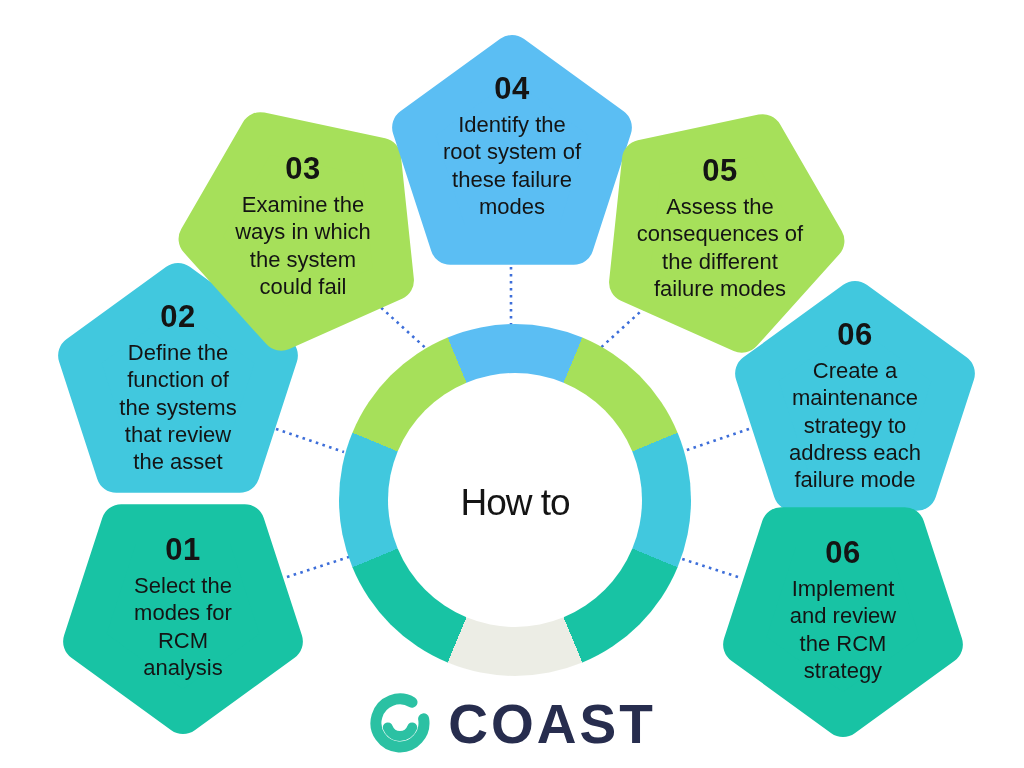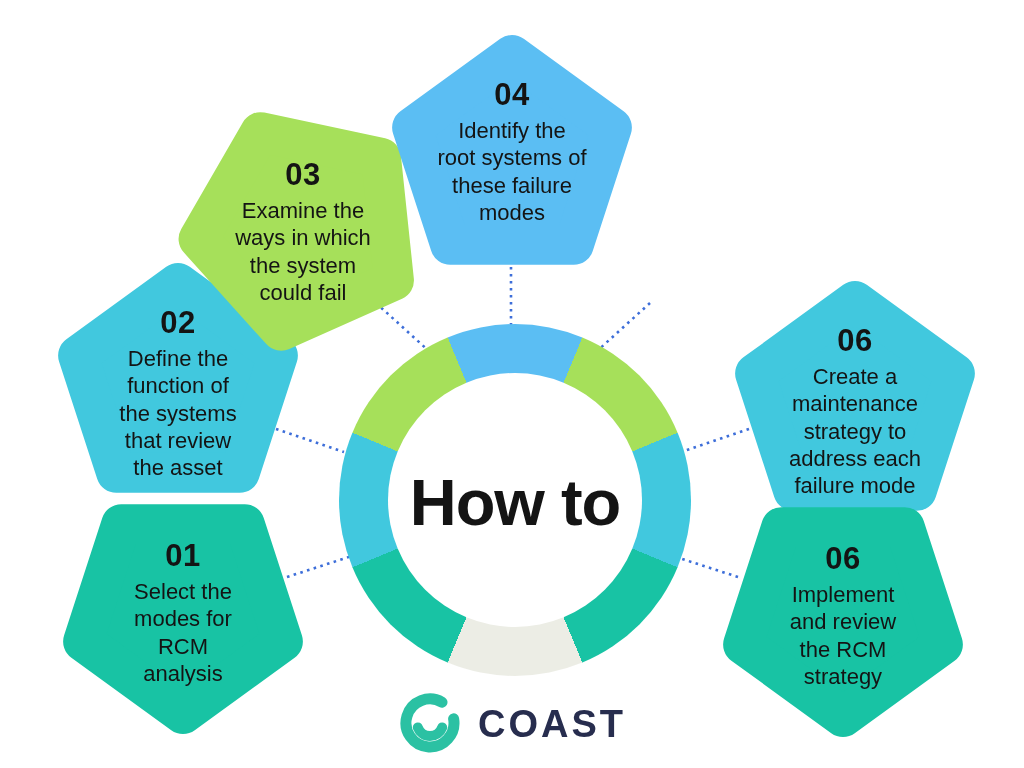--- a/index.html
+++ b/index.html
@@ -24,46 +24,46 @@
       var(--teal,#18C3A4)      0 270deg,
       var(--cyan,#41C8DE)      0 315deg,
       var(--lime,#A6E05A)      0 360deg);
   }
   .inner-circle{
     position:absolute;left:388px;top:373px;width:254px;height:254px;border-radius:50%;
     background:#ffffff;z-index:3;
     display:flex;flex-direction:column;align-items:center;justify-content:center;
     text-align:center;padding-top:4px;box-sizing:border-box;
   }
-  .center-title{font-size:65px;font-weight:700;letter-spacing:-1px;line-height:1.0;}
+  .center-title{font-size:37px;font-weight:400;letter-spacing:-1px;line-height:1.0;}
   .center-subtitle{font-size:27px;font-weight:700;line-height:1.26;white-space:pre-line;margin-top:9px;}
   
   .step{position:absolute;width:250px;height:250px;z-index:4;}
   .step svg.pent{position:absolute;left:0;top:0;display:block;}
   .step .pent polygon{stroke-linejoin:round;}
   .s1{left:58px;  top:484px;}
   .s2{left:53px;  top:263px;}
   .s3{left:178px; top:103px;}
   .s4{left:387px; top:35px;}
   .s5{left:595px; top:105px;}
   .s6{left:730px; top:281px;}
   .s7{left:718px; top:487px;}
-  .step-text{position:absolute;left:15px;width:220px;text-align:center;margin-top:6px;}
+  .step-text{position:absolute;left:15px;width:220px;text-align:center;}
   .apex-up   .step-text{top:36px;}
   .apex-down .step-text{top:48px;}
   .step-number{font-size:31px;font-weight:700;margin-bottom:4px;letter-spacing:0.5px;}
   .step-body{font-size:22px;line-height:1.24;white-space:pre-line;font-weight:400;}
   
   .logo{
     position:absolute;left:0;top:692px;width:1024px;z-index:5;
     display:flex;justify-content:center;align-items:center;gap:16px;
   }
   .logo-mark path{fill:none;stroke:var(--logo-teal,#2BC1A3);stroke-linecap:round;}
   .logo-text{
-    font-size:38px;font-weight:700;color:var(--navy,#272D4E);letter-spacing:3px;line-height:1;
+    font-size:55px;font-weight:700;color:var(--navy,#272D4E);letter-spacing:3px;line-height:1;
   }
 </style>
 </head>
 <body>
 
 <div class="canvas">
 
   <svg class="connectors" width="1024" height="768" viewBox="0 0 1024 768">
     <line x1="287" y1="577" x2="352" y2="556"></line>
     <line x1="276" y1="429" x2="344" y2="452"></line>
@@ -119,26 +119,38 @@
     </div>
   </div>
 
   <div class="step s4 apex-up">
     <svg class="pent" width="250" height="250" viewBox="-125 -125 250 250">
       <polygon points="0,-105 -99.87,-32.45 -61.73,84.87 61.73,84.87 99.87,-32.45" stroke-width="40" fill="#5BBEF3" stroke="#5BBEF3"></polygon>
     </svg>
     <div class="step-text">
       <div class="step-number">04</div>
       <div class="step-body">Identify the
-root systems of
+root system of
 these failure
 modes</div>
     </div>
   </div>
 
+  <div class="step s5 apex-down">
+    <svg class="pent" width="250" height="250" viewBox="-125 -125 250 250">
+      <polygon points="0,-105 -99.87,-32.45 -61.73,84.87 61.73,84.87 99.87,-32.45" stroke-width="40" transform="rotate(168)" fill="#A6E05A" stroke="#A6E05A"></polygon>
+    </svg>
+    <div class="step-text">
+      <div class="step-number">05</div>
+      <div class="step-body">Assess the
+consequences of
+the different
+failure modes</div>
+    </div>
+  </div>
 
   <div class="step s6 apex-up">
     <svg class="pent" width="250" height="250" viewBox="-125 -125 250 250">
       <polygon points="0,-105 -99.87,-32.45 -61.73,84.87 61.73,84.87 99.87,-32.45" stroke-width="40" fill="#41C8DE" stroke="#41C8DE"></polygon>
     </svg>
     <div class="step-text">
       <div class="step-number">06</div>
       <div class="step-body">Create a
 maintenance
 strategy to

